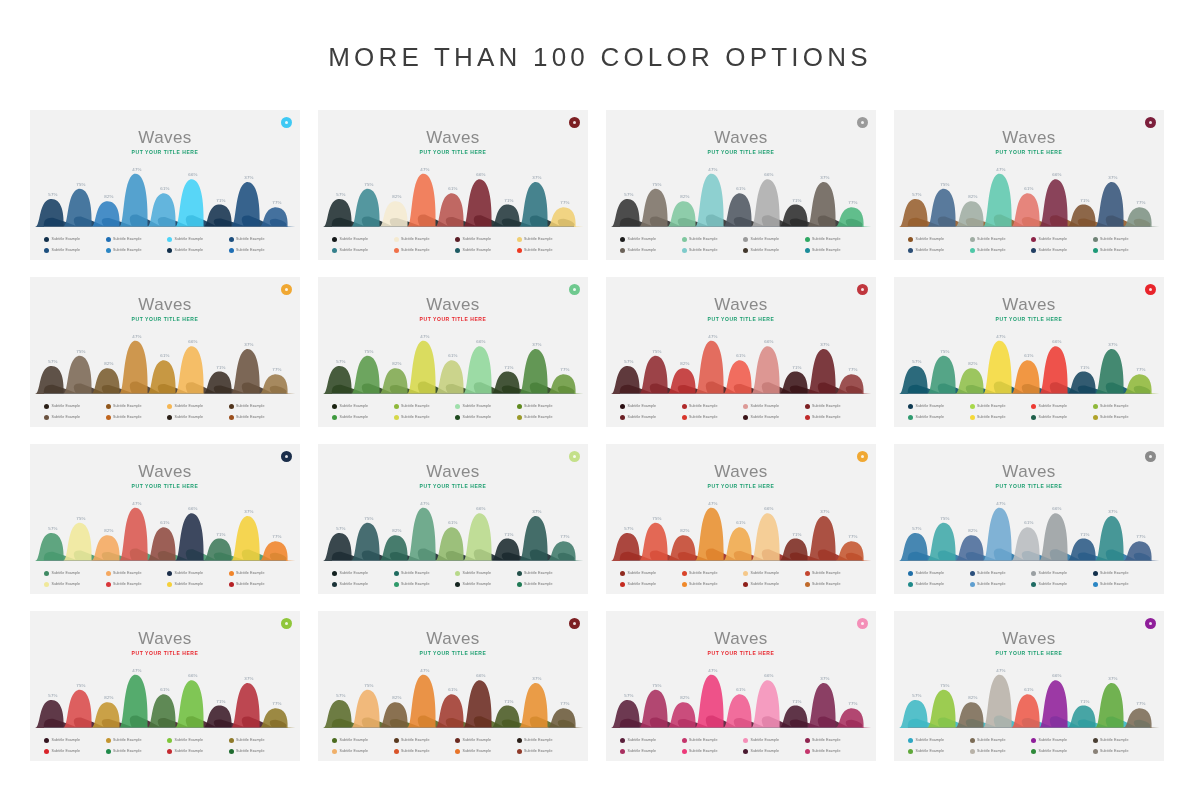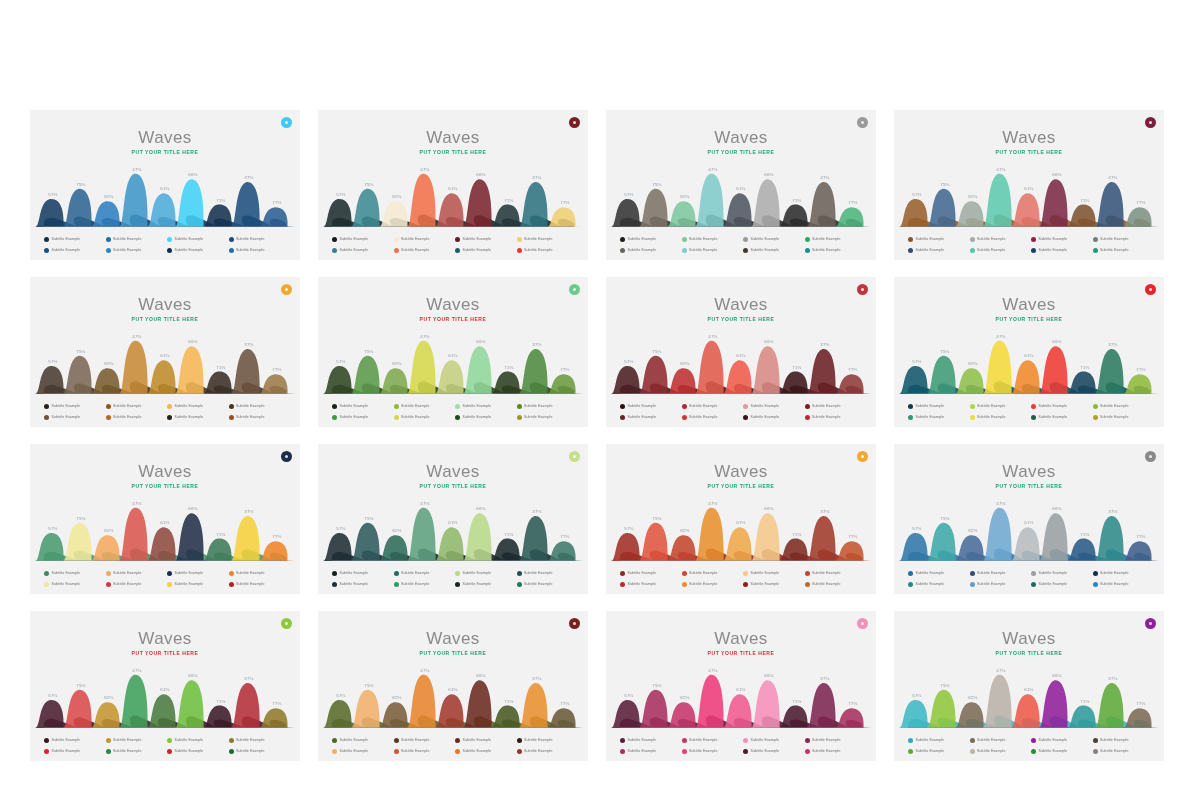--- a/index.html
+++ b/index.html
@@ -130,20 +130,21 @@
     white-space: nowrap;
     letter-spacing: .1px;
     font-family: "Liberation Sans", sans-serif;
   }
 </style>
 </head>
 <body>
 
 <div id="page">
 
+  <div class="page-title">MORE THAN 100 COLOR OPTIONS</div>
 
   <div class="grid">
       <div class="card" style="background: rgb(242, 242, 242);">
         <div class="badge" style="background: rgb(63, 201, 244);">
           <i></i>
         </div>
         <div class="card-title">Waves</div>
         <div class="card-sub" style="color: rgb(27, 158, 111);">PUT YOUR TITLE HERE</div>
         <div class="chart">
           <svg viewBox="0 0 242 62" preserveAspectRatio="none">

